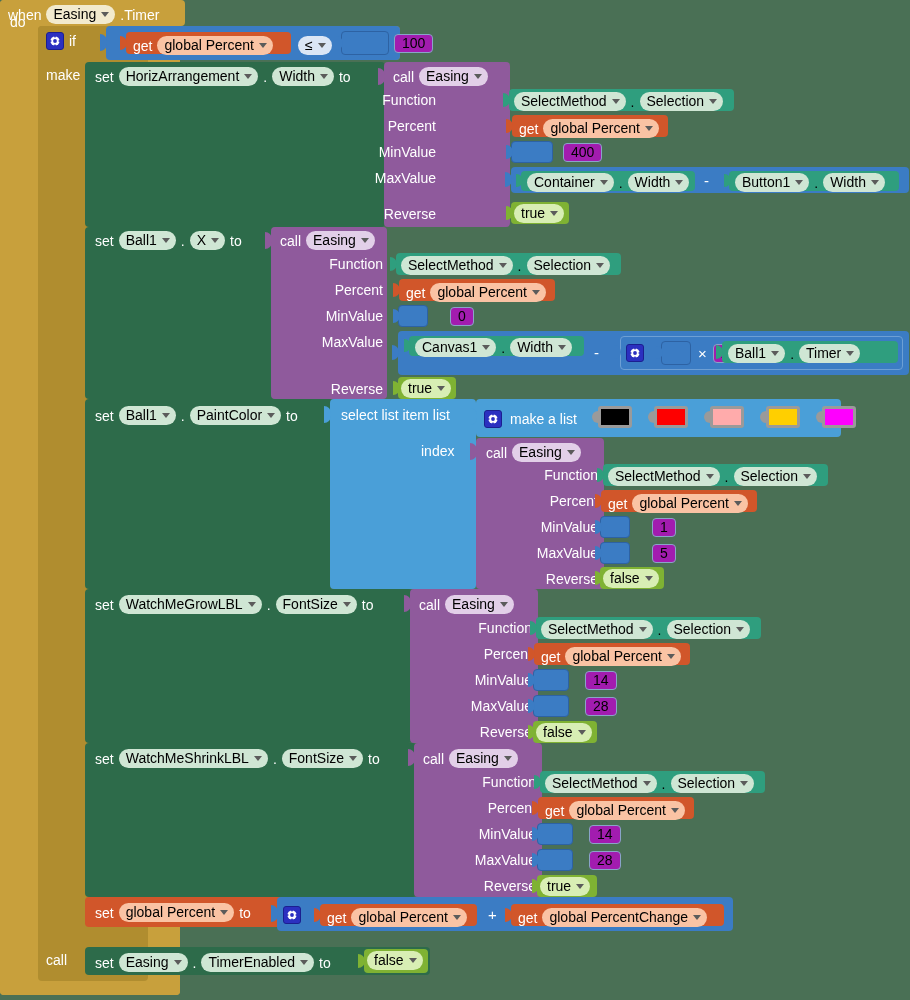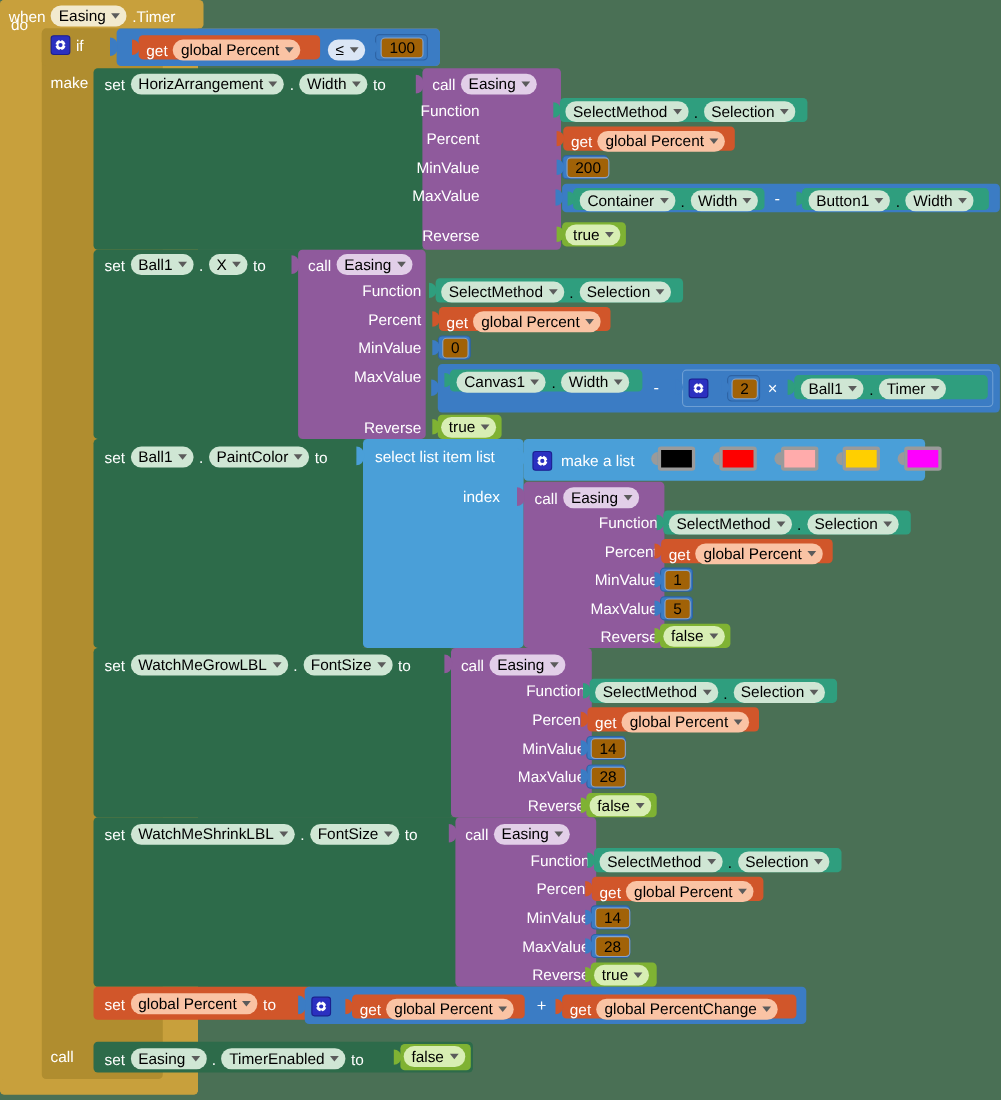--- a/index.html
+++ b/index.html
@@ -33,22 +33,22 @@
   .f-gold   { background: #f2eace; }
   .f-green  { background: #cfe6d4; }
   .f-orange { background: #fac3a4; }
   .f-lime   { background: #d8eeb4; }
   .f-purple { background: #e2cfe8; }
   .f-blue   { background: #dbe6f5; }
 
   
   .numf {
     display:inline-flex; align-items:center; justify-content:center;
-    background: #a16207; border: 1px solid #8aa4c8; border-radius: 4px;
-    font-size: 14px; color:#000; padding: 1px 7px 2px; line-height:1;
+    background: #a21caf; border: 1px solid #8aa4c8; border-radius: 4px;
+    font-size: 14px; color:#000; padding: 1px 7px 2px; line-height:1;margin-left:48px;
   }
 
   
   .c-gold    { background: #c8a03c; }
   .c-gold-d  { background: #b08d2f; }
   .c-green   { background: #2d6b4a; }
   .c-blue    { background: #3b7cc4; }
   .c-blue-l  { background: #4a9fd8; }
   .c-purple  { background: #8f5a9c; }
   .c-orange  { background: #d1562a; }
@@ -188,21 +188,21 @@
   <div class="row" style="left:519px; top:119px;">
     <span class="lbl">get</span>
     <span class="field f-orange">
         <span>global Percent</span>
         <i class="arw"></i>
       </span>
   </div>
 
   <div class="blk c-blue" style="left:511px; top:141px; width:42px; height:22px; border:1px solid #2d62a3;"></div>
   <div class="plug c-blue" style="left:506px; top:145px; height:14px;"></div>
-  <div class="numf" style="position:absolute; left:515px; top:143px;">200</div>
+  <div class="numf" style="position:absolute; left:515px; top:143px;">400</div>
 
   <div class="blk c-blue" style="left:511px; top:167px; width:398px; height:26px;"></div>
   <div class="plug c-blue" style="left:505px; top:172px; height:15px;"></div>
   <div class="blk c-teal" style="left:521px; top:171px; width:174px; height:20px;"></div>
   <div class="plug c-teal" style="left:516px; top:174px; height:13px;"></div>
   <div class="row" style="left:527px; top:173px;">
     <span class="field f-green">
         <span>Container</span>
         <i class="arw"></i>
       </span>

